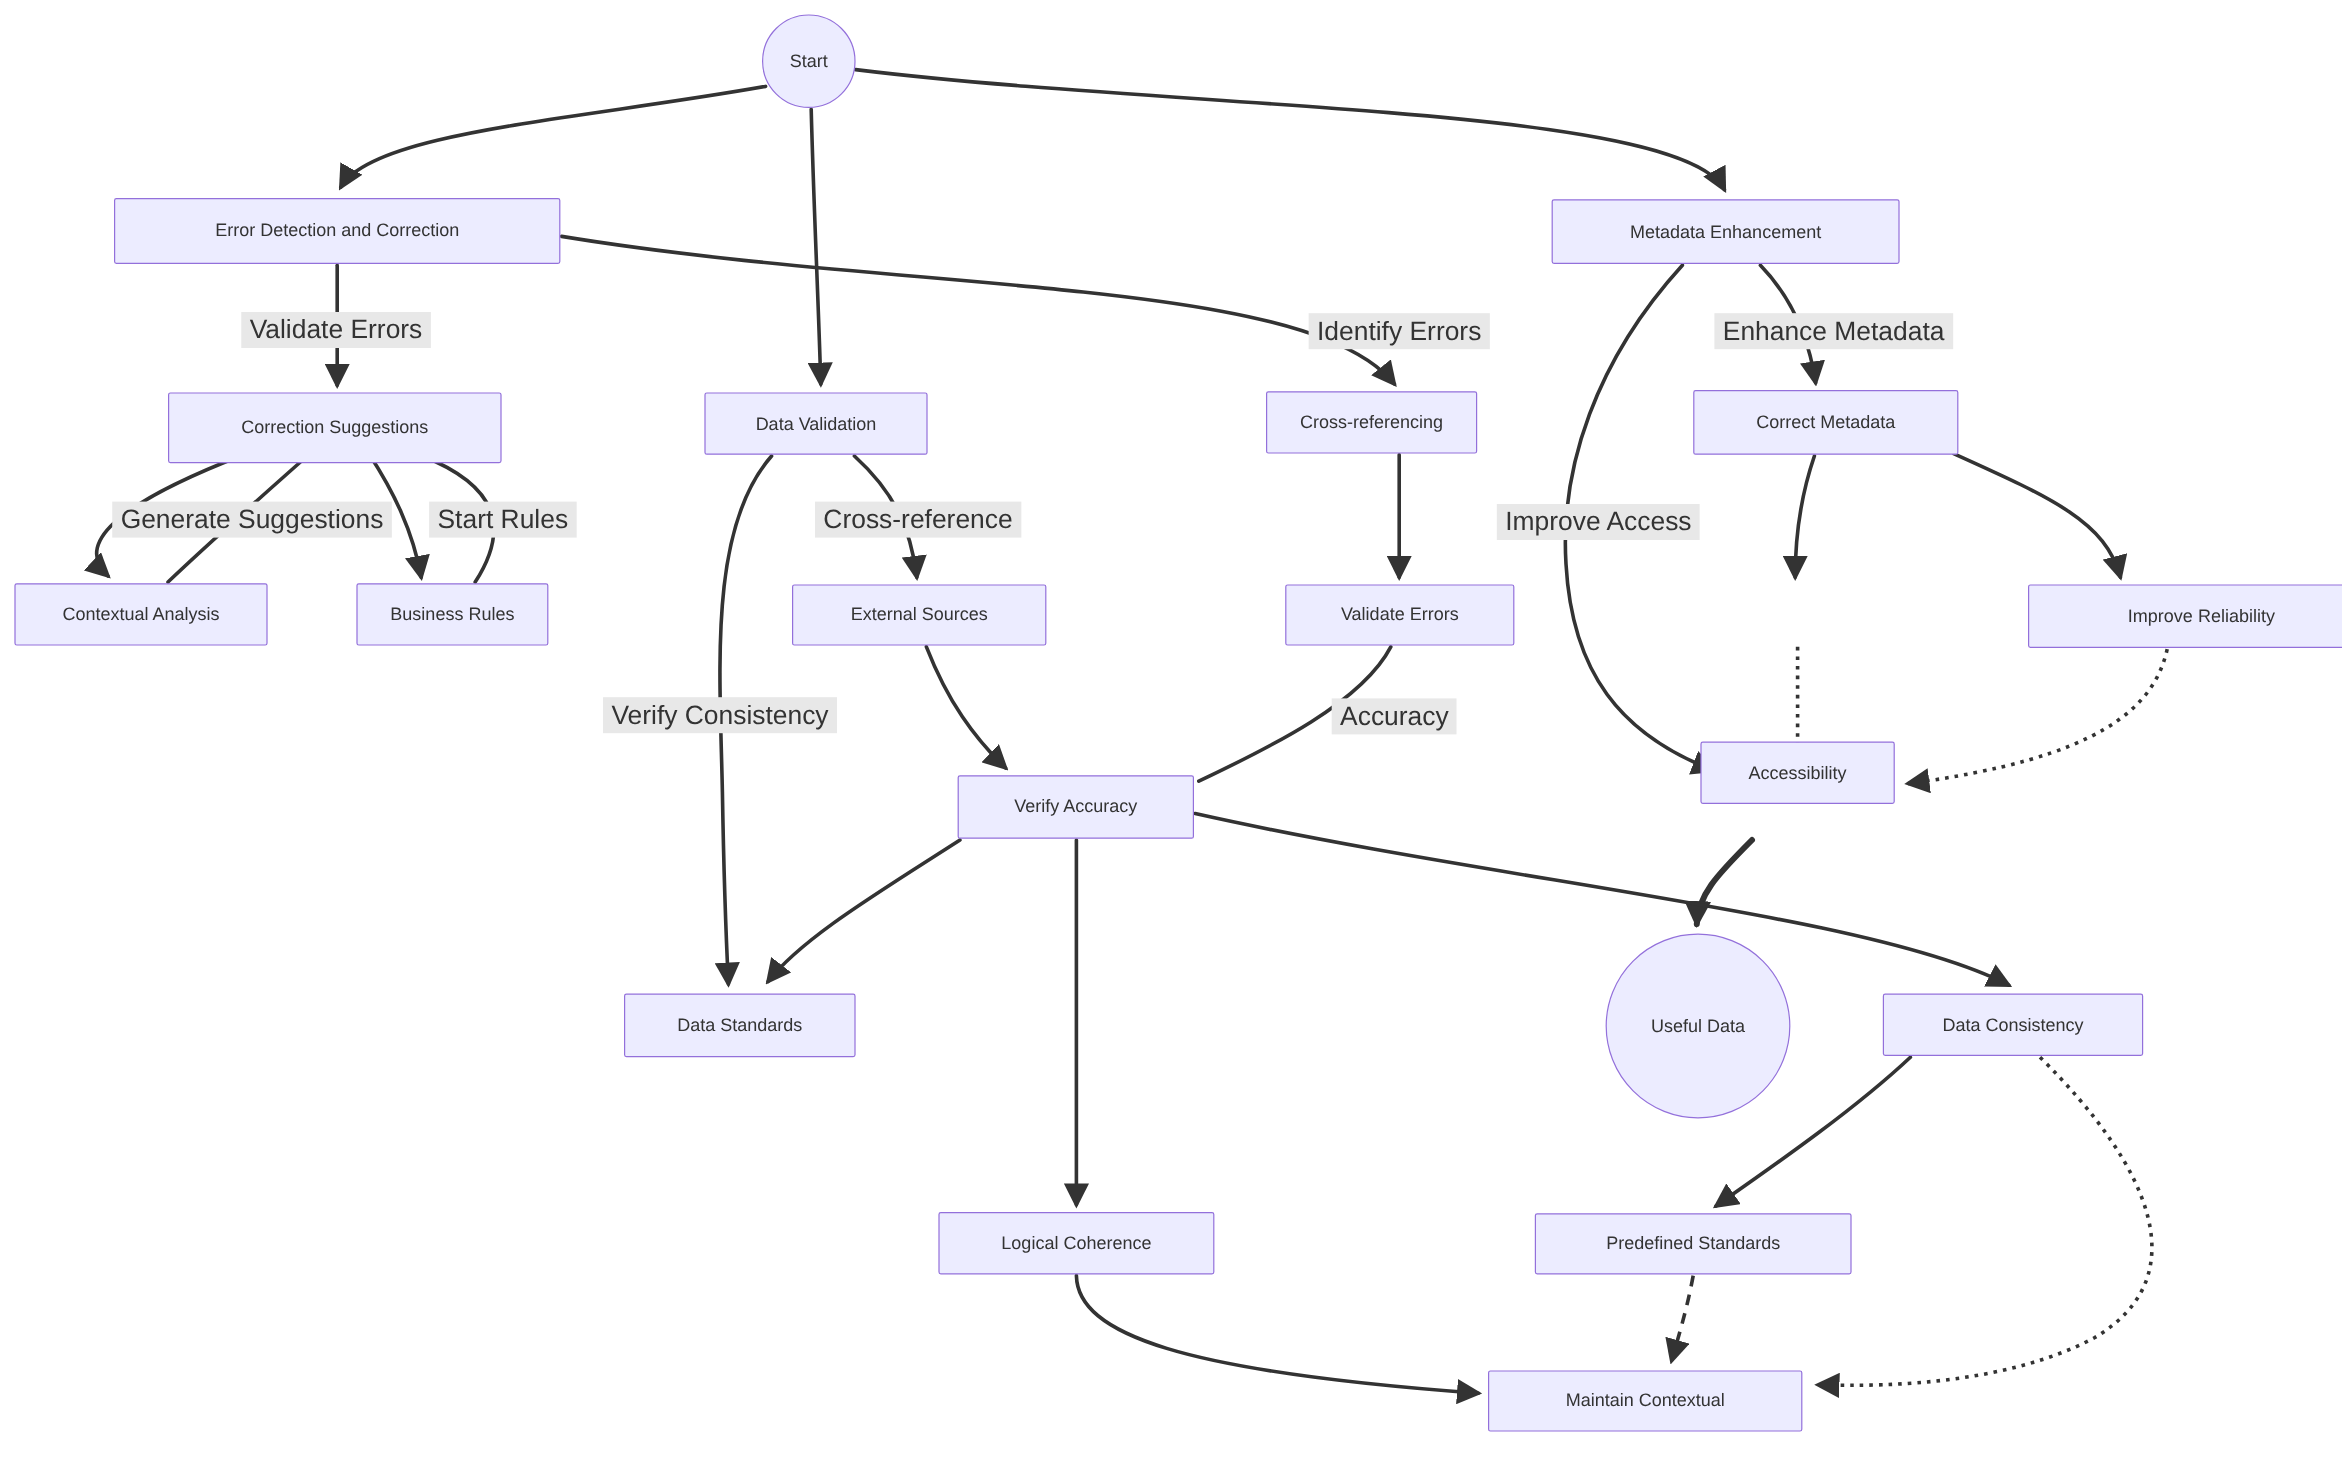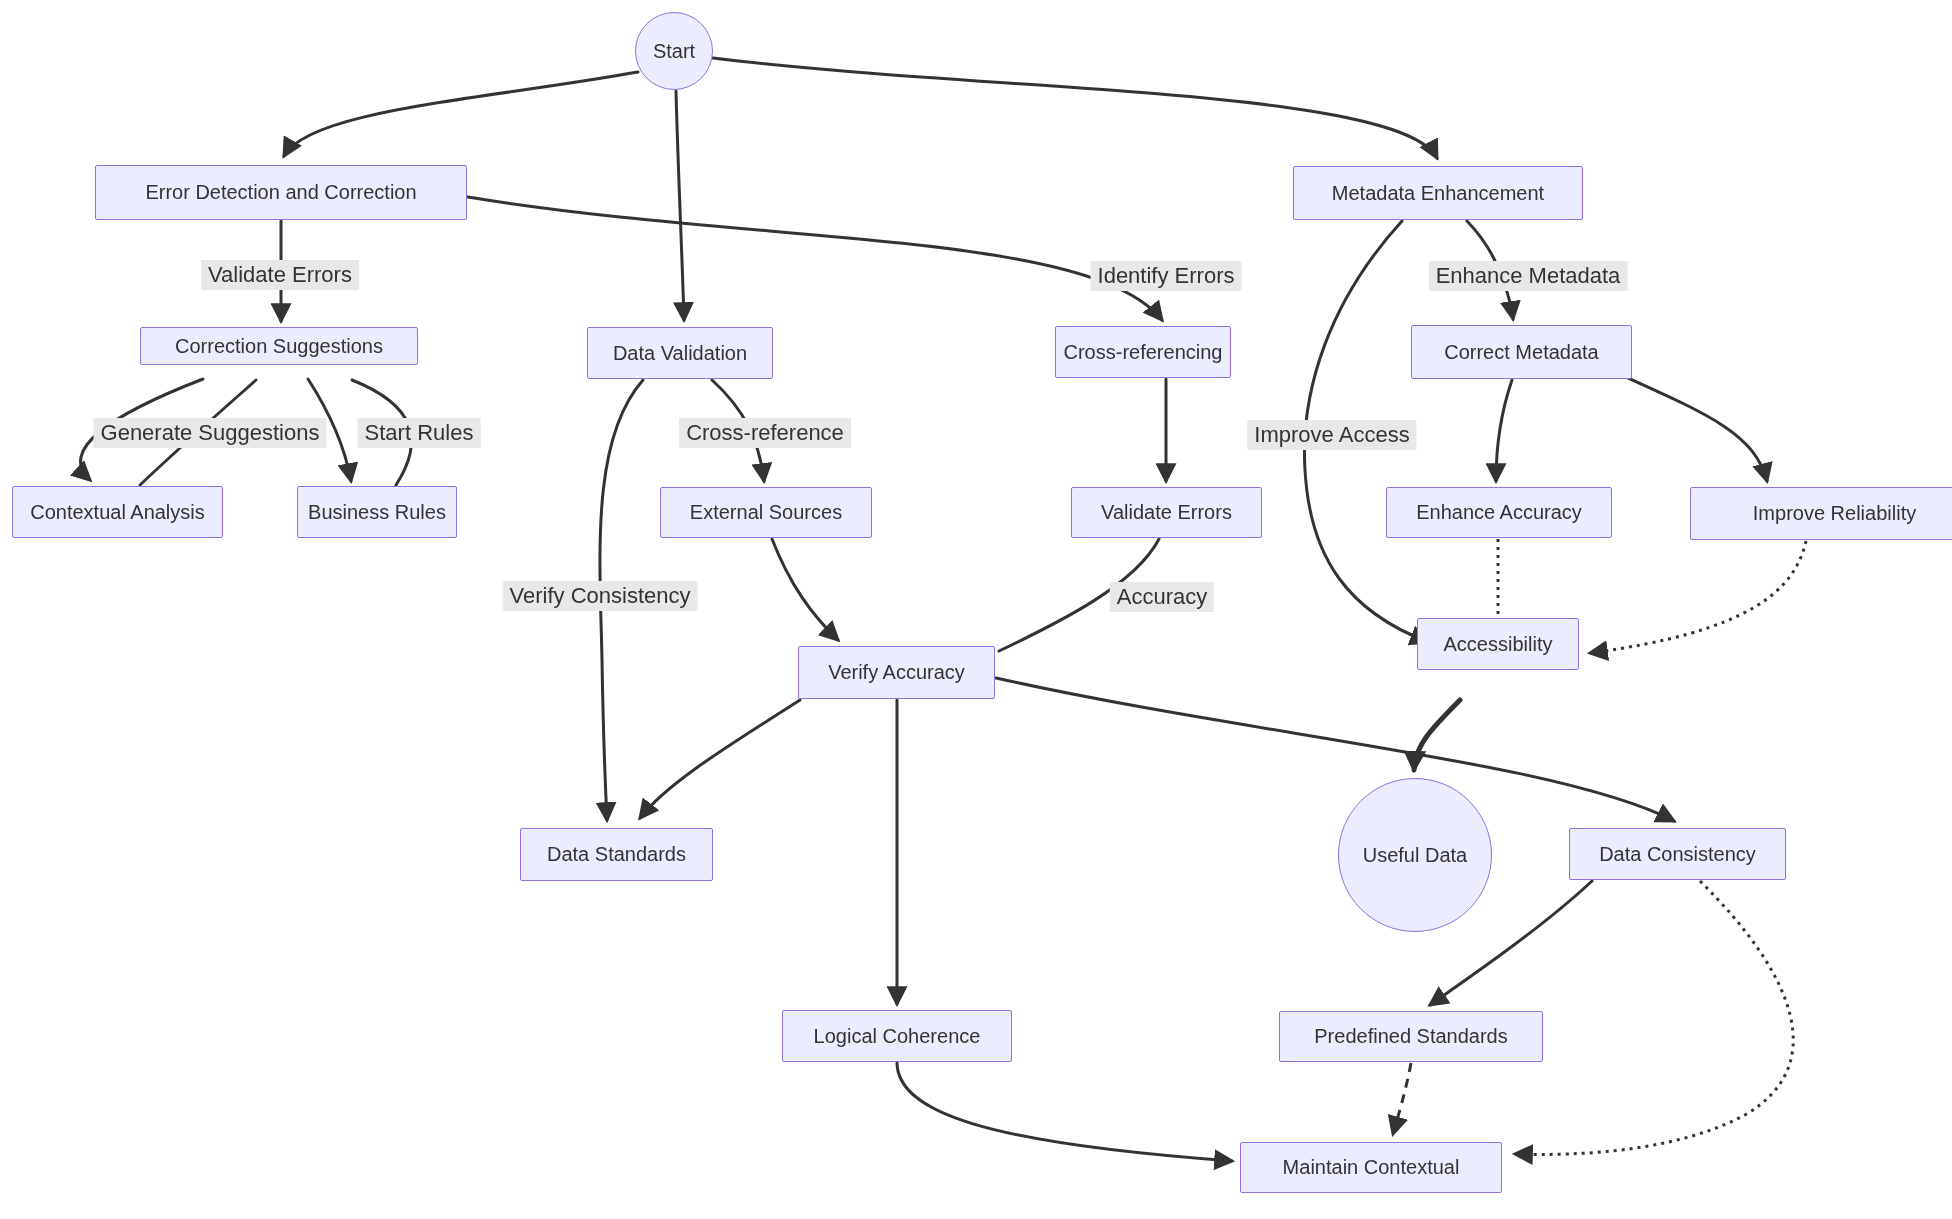--- a/index.html
+++ b/index.html
@@ -15,21 +15,21 @@
   .edge.thick{stroke-width:5;}
   .edge.dotted{stroke-dasharray:3 5;stroke-linecap:butt;}
   .edge.dashed{stroke-dasharray:9 7;stroke-linecap:butt;}
   .node{
     position:absolute;
     display:flex;align-items:center;justify-content:center;
     background:#ECECFF;
     border:1.5px solid #9370DB;
     border-radius:2px;
     color:#333333;
-    font-size:20px;
+    font-size:15px;
     text-align:center;
     box-sizing:border-box;
     z-index:2;
   }
   .node.circle{border-radius:50%;}
   .edge-label{
     position:absolute;
     transform:translate(-50%,-50%);
     background:#e8e8e8;
     color:#333333;
@@ -93,30 +93,29 @@
 
     <path class="edge" d="M897,1063 C898,1112 985,1143 1232,1161" marker-end="url(#arrow)"></path>
     <path class="edge dashed" d="M1411,1063 C1406,1090 1399,1113 1393,1134" marker-end="url(#arrow)"></path>
   </svg>
 
   <div class="node circle" style="left:635px;top:12px;width:78px;height:78px">Start</div>
 
   <div class="node" style="left:95px;top:165px;width:372px;height:55px">Error Detection and Correction</div>
   <div class="node" style="left:1293px;top:166px;width:290px;height:54px">Metadata Enhancement</div>
 
-  <div class="node" style="left:140px;top:327px;width:278px;height:38px">Correction Suggestions</div>
+  <div class="node" style="left:140px;top:327px;width:278px;height:59px">Correction Suggestions</div>
   <div class="node" style="left:587px;top:327px;width:186px;height:52px">Data Validation</div>
   <div class="node" style="left:1055px;top:326px;width:176px;height:52px">Cross-referencing</div>
   <div class="node" style="left:1411px;top:325px;width:221px;height:54px">Correct Metadata</div>
 
   <div class="node" style="left:12px;top:486px;width:211px;height:52px">Contextual Analysis</div>
   <div class="node" style="left:297px;top:486px;width:160px;height:52px">Business Rules</div>
   <div class="node" style="left:660px;top:487px;width:212px;height:51px">External Sources</div>
   <div class="node" style="left:1071px;top:487px;width:191px;height:51px">Validate Errors</div>
-  <div class="node" style="left:1386px;top:487px;width:226px;height:51px">Enhance Accuracy</div>
   <div class="node" style="left:1690px;top:487px;width:289px;height:53px">Improve Reliability</div>
 
   <div class="node" style="left:798px;top:646px;width:197px;height:53px">Verify Accuracy</div>
   <div class="node" style="left:1417px;top:618px;width:162px;height:52px">Accessibility</div>
 
   <div class="node circle" style="left:1338px;top:778px;width:154px;height:154px">Useful Data</div>
   <div class="node" style="left:1569px;top:828px;width:217px;height:52px">Data Consistency</div>
   <div class="node" style="left:520px;top:828px;width:193px;height:53px">Data Standards</div>
 
   <div class="node" style="left:782px;top:1010px;width:230px;height:52px">Logical Coherence</div>

